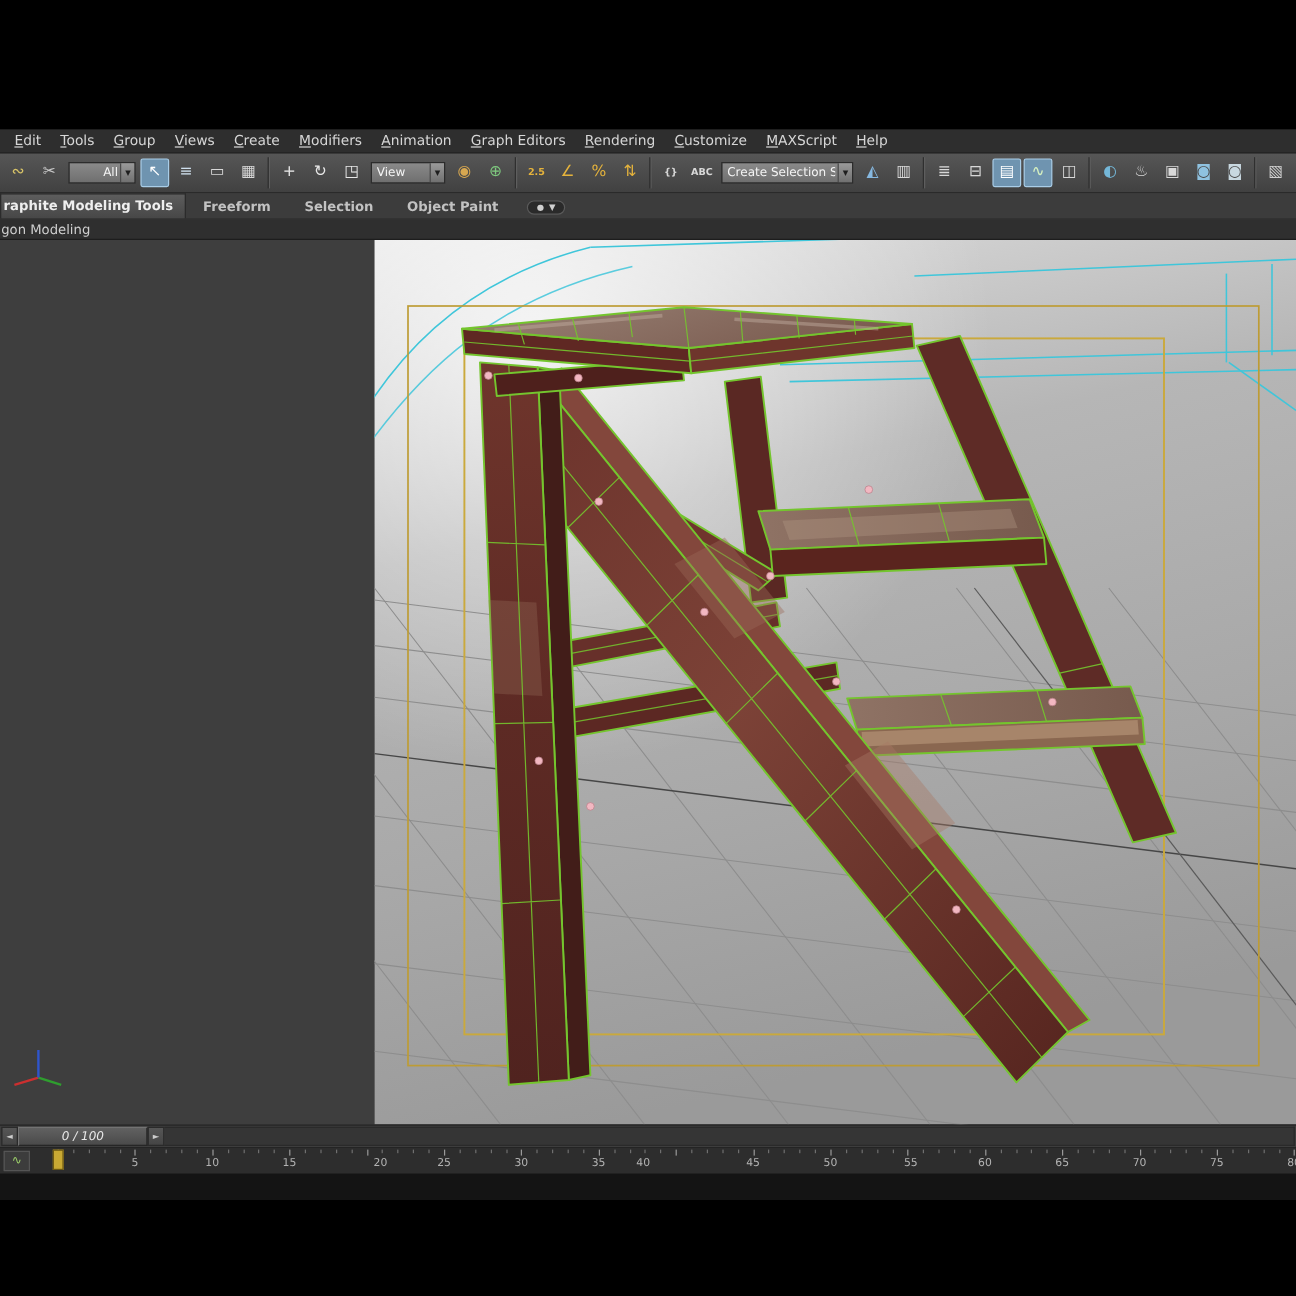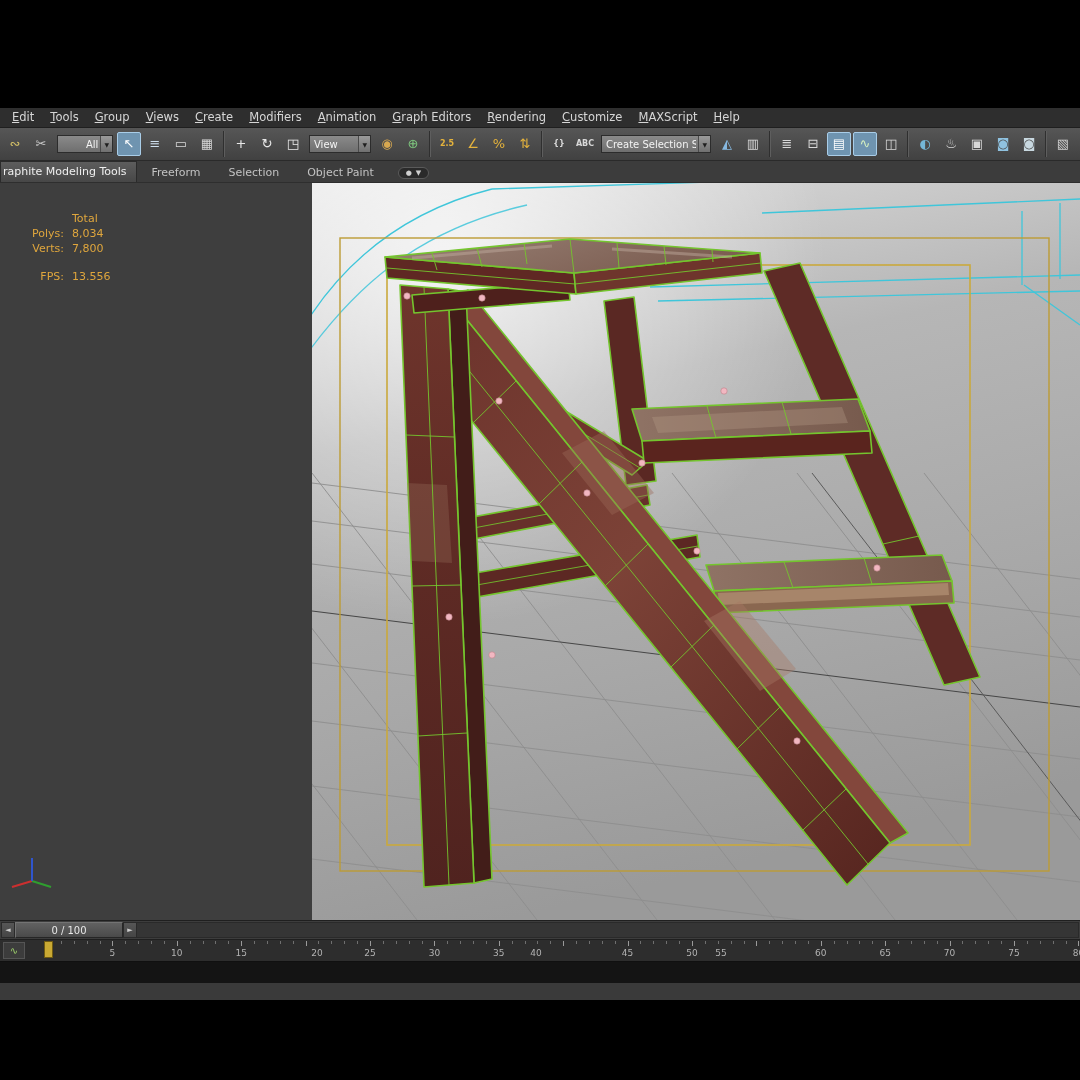--- a/index.html
+++ b/index.html
@@ -35,21 +35,21 @@
   .dd-val { flex:1 1 auto; overflow:hidden; white-space:nowrap; }
   .dd-arrow { flex:0 0 auto; margin-left:2px; background:linear-gradient(#9a9a9a,#707070);
     border-left:1px solid #4a4a4a; font-size:6px; color:#1e1e1e; height:100%;
     display:flex; align-items:center; padding:0 3px; }
   .tb-sep { flex:0 0 auto; width:0; height:26px; margin:0 3px;
     border-left:1px solid #2f2f2f; border-right:1px solid #5e5e5e; }
 
   
   .ribbon-tabs { height:22px; background:#3c3c3c; border-bottom:1px solid #2e2e2e;
     display:flex; align-items:flex-end; overflow:hidden; }
-  .rtabs { display:flex; align-items:flex-end; }
+  .rtabs { display:flex; align-items:flex-end;font-weight:bold; }
   .rtab { font-size:11px; color:#c2c2c2; padding:4px 14px 3px; cursor:default; }
   .rtab.active { background:linear-gradient(#5d5d5d,#474747); color:#efefef;
     border:1px solid #2b2b2b; border-bottom:none; padding:3px 10px 4px 2px; }
   .ribbon-opts { margin:0 0 3px 10px; background:#2a2a2a; border:1px solid #5a5a5a;
     border-radius:8px; color:#cfcfcf; padding:1px 7px; display:flex; gap:4px;
     align-items:center; font-size:7px; }
   .panel-strip { height:17px; background:#2f2f2f; color:#cfcfcf; font-size:11px;
     display:flex; align-items:center; border-bottom:1px solid #1d1d1d; padding-left:1px; }
 
   
@@ -65,21 +65,21 @@
   .axis-gizmo { position:absolute; left:8px; top:666px; }
 
   
   .timeslider { height:20px; background:#3d3d3d; border-top:1px solid #1f1f1f;
     border-bottom:1px solid #1f1f1f; display:flex; align-items:center; padding:0 1px; }
   .ts-arrow { width:14px; height:16px; background:linear-gradient(#565656,#454545);
     border:1px solid #2a2a2a; color:#cccccc; font-size:7px; display:flex;
     align-items:center; justify-content:center; }
   .ts-handle { width:108px; height:16px; background:linear-gradient(#616161,#4a4a4a);
     border:1px solid #737373; border-right-color:#262626; border-bottom-color:#262626;
-    color:#e8e8e8; font-size:10px; display:flex; align-items:center; justify-content:center; }
+    color:#e8e8e8; font-size:10px; display:flex; align-items:center; justify-content:center;font-style:italic; }
   .ts-rest { flex:1 1 auto; height:16px; background:#353535; border:1px solid #2a2a2a; border-left:none; }
 
   
   .trackbar { position:relative; height:22px; background:#2d2d2d; border-bottom:1px solid #101010; overflow:hidden; }
   .ruler { position:absolute; inset:0; }
   .tb-tick { position:absolute; top:1px; width:1px; height:3px; background:#6f6f6f; }
   .tb-tick.major { height:5px; background:#9a9a9a; }
   .tb-num { position:absolute; top:8px; font-size:9px; color:#b2b2b2; transform:translateX(-50%); }
   .tb-marker { position:absolute; left:44px; top:1px; width:9px; height:17px;
     background:#c9a933; border:1px solid #6e5a12; }
@@ -185,20 +185,23 @@
           <div class="rtab">Selection</div>
 
           <div class="rtab">Object Paint</div>
         </div>
       <div class="ribbon-opts">
         <span>●</span>
         <span>▼</span>
       </div>
     </div>
 
+    <div class="panel-strip">
+      <span>gon Modeling</span>
+    </div>
 
     <div class="viewport">
 
       <svg class="scene-svg" viewBox="0 0 768 737" preserveAspectRatio="none" xmlns="http://www.w3.org/2000/svg">
         <defs>
           <linearGradient id="bgGrad" x1="0" y1="0" x2="0.25" y2="1">
             <stop offset="0" stop-color="#e2e2e2"></stop>
             <stop offset="0.35" stop-color="#b6b6b6"></stop>
             <stop offset="0.7" stop-color="#a8a8a8"></stop>
             <stop offset="1" stop-color="#9a9a9a"></stop>
@@ -305,38 +308,20 @@
             <circle cx="412" cy="208" r="3.2"></circle>
               <circle cx="485" cy="558" r="3.2"></circle>
             <circle cx="330" cy="280" r="3.2"></circle>
               <circle cx="565" cy="385" r="3.2"></circle>
             <circle cx="187" cy="218" r="3.2"></circle>
           </g>
         </g>
       </svg>
 
 
-      <div class="stats">
-        <div class="row">
-            <span class="lbl"></span>
-            <span class="val">Total</span>
-          </div>
-        <div class="row">
-            <span class="lbl">Polys:</span>
-            <span class="val">8,034</span>
-          </div>
-        <div class="row">
-            <span class="lbl">Verts:</span>
-            <span class="val">7,800</span>
-          </div>
-        <div class="row fps">
-            <span class="lbl">FPS:</span>
-            <span class="val">13.556</span>
-          </div>
-      </div>
 
       <svg class="axis-gizmo" width="48" height="56" viewBox="0 0 48 56">
         <path d="M24,32 L4,38" stroke="#cc2f2f" stroke-width="2" fill="none"></path>
         <path d="M24,32 L43,38" stroke="#2f9e2f" stroke-width="2" fill="none"></path>
         <path d="M24,32 L24,9" stroke="#2f55cc" stroke-width="2" fill="none"></path>
       </svg>
     </div>
 
     <div class="timeslider">
       <div class="ts-arrow">◄</div>
@@ -432,21 +417,21 @@
           <div class="tb-num" style="left: 112.4px;">5</div>
           <div class="tb-num" style="left: 176.8px;">10</div>
           <div class="tb-num" style="left: 241.2px;">15</div>
           <div class="tb-num" style="left: 317px;">20</div>
           <div class="tb-num" style="left: 370px;">25</div>
           <div class="tb-num" style="left: 434.4px;">30</div>
           <div class="tb-num" style="left: 498.8px;">35</div>
           <div class="tb-num" style="left: 536px;">40</div>
           <div class="tb-num" style="left: 627.6px;">45</div>
           <div class="tb-num" style="left: 692px;">50</div>
-          <div class="tb-num" style="left: 721px;">55</div>
+          <div class="tb-num" style="left: 759px;">55</div>
           <div class="tb-num" style="left: 820.8px;">60</div>
           <div class="tb-num" style="left: 885.2px;">65</div>
           <div class="tb-num" style="left: 949.6px;">70</div>
           <div class="tb-num" style="left: 1014px;">75</div>
           <div class="tb-num" style="left: 1078.4px;">80</div>
         </div>
       <div class="tb-marker"></div>
     </div>
 
     <div class="bottom-strip"></div>

